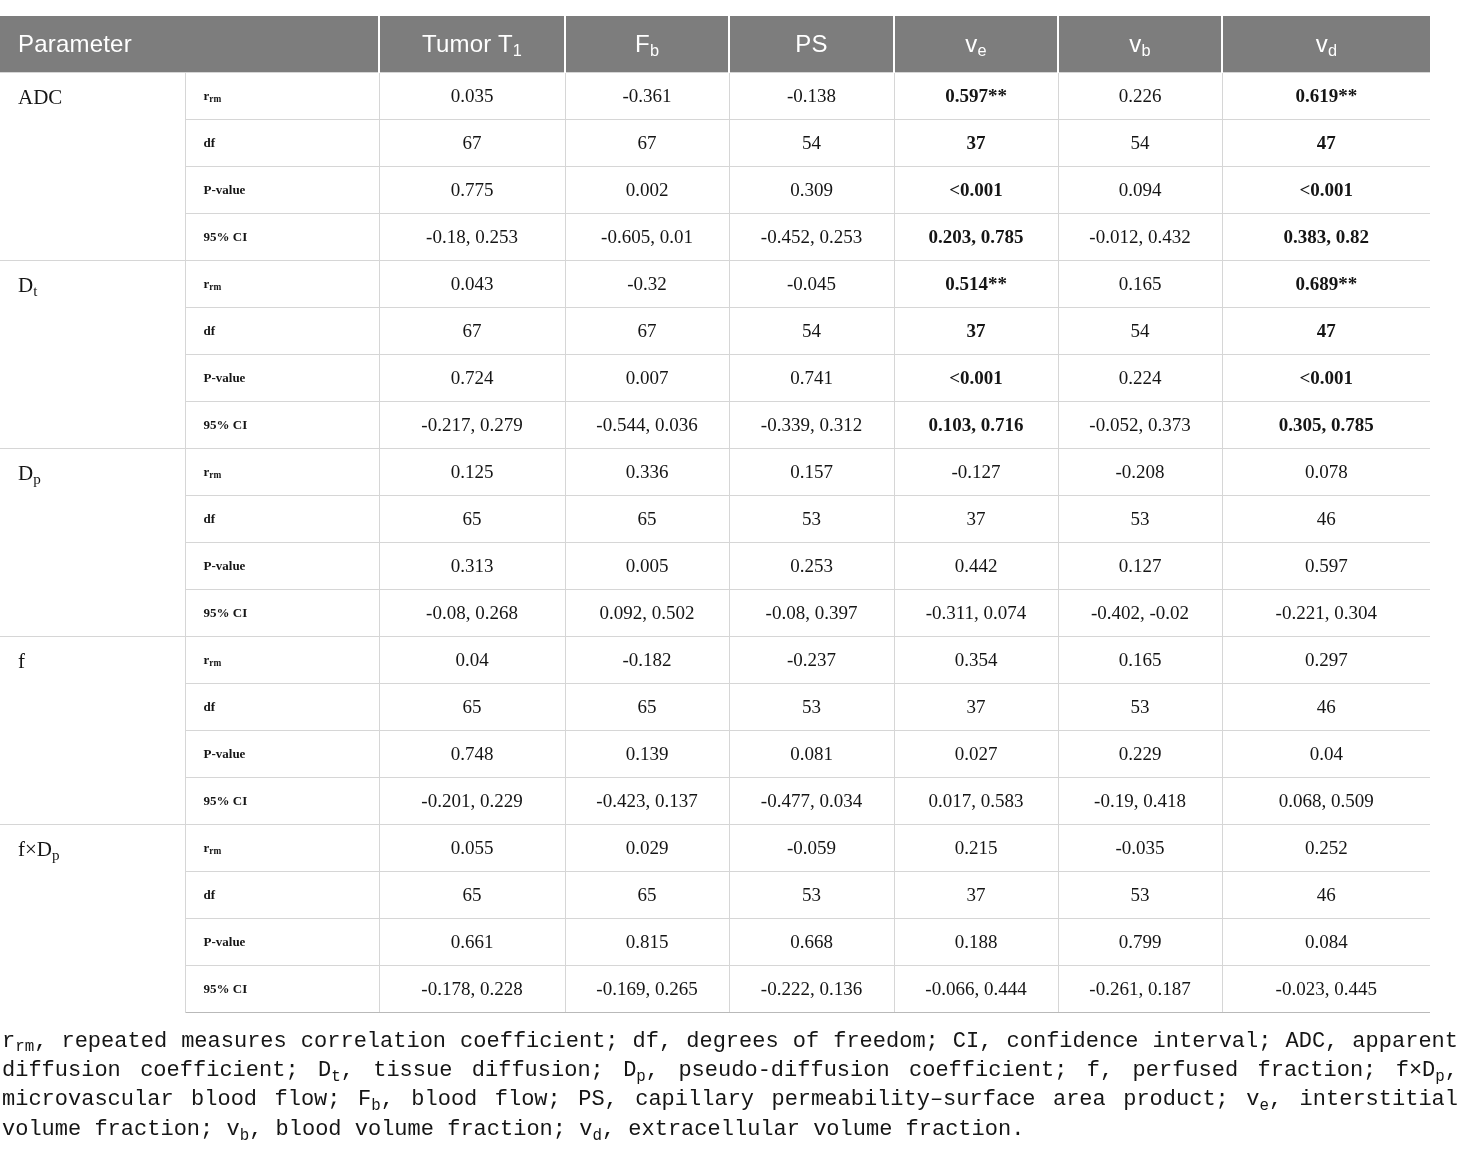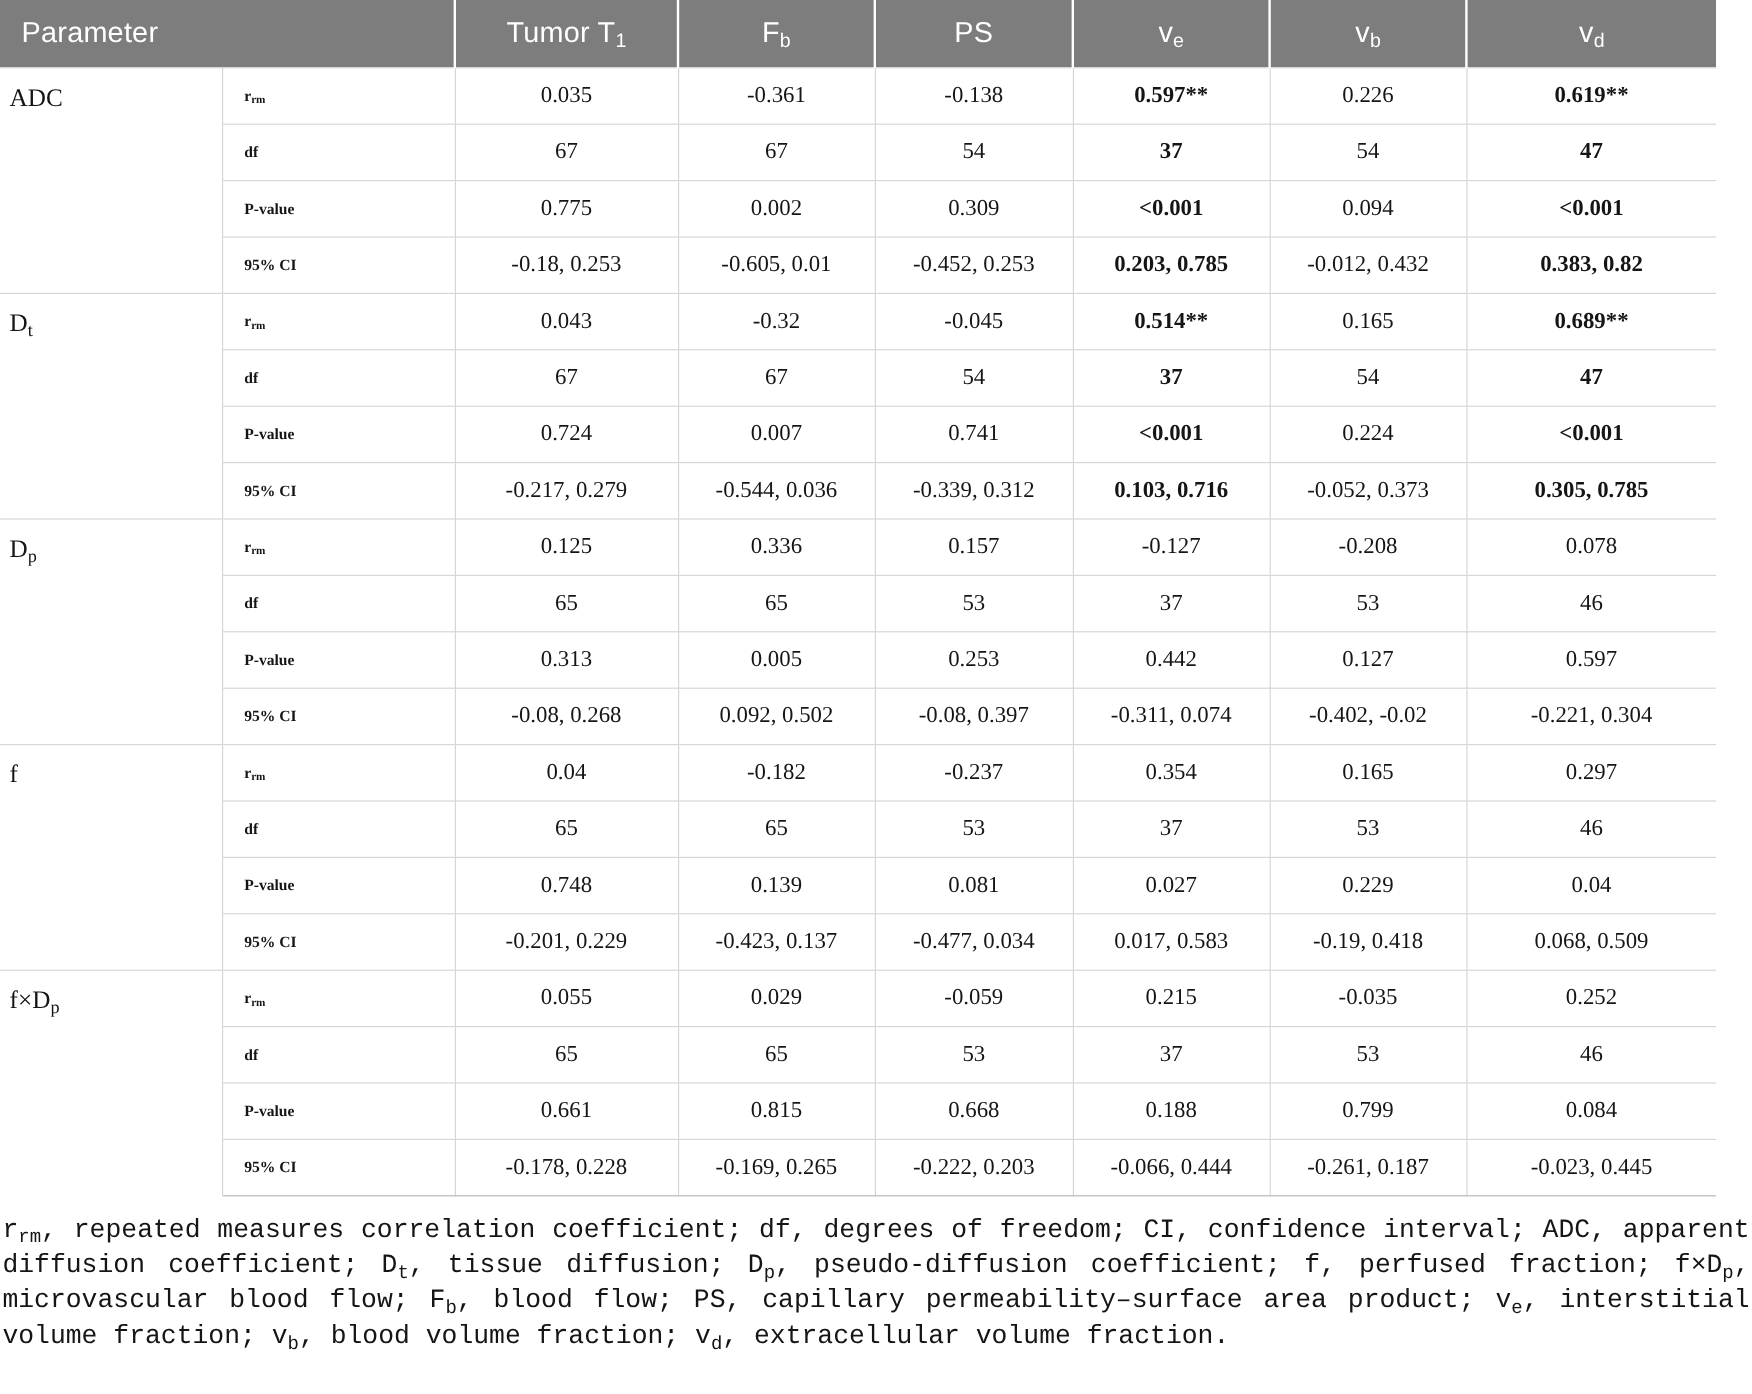--- a/index.html
+++ b/index.html
@@ -18,20 +18,21 @@
 
   .page {
     width: 1460px;
     padding: 0;
   }
 
   table.stats {
     border-collapse: collapse;
     table-layout: fixed;
     width: 1181px;
+    margin-top: 16px;
   }
 
   
   thead th {
     background: #7d7d7d;
     color: #ffffff;
     font-family: "Liberation Sans", "DejaVu Sans", sans-serif;
     font-weight: 400;
     font-size: 24px;
     height: 56px;
@@ -62,21 +63,21 @@
     padding: 0 8px;
     text-align: center;
     vertical-align: middle;
     border-bottom: 1px solid #d6d6d6;
     border-right: 1px solid #d6d6d6;
   }
   tbody td:last-child { border-right: none; }
 
   tbody td.param-cell {
     text-align: left;
-    padding-left: 8px;
+    padding-left: 18px;
     font-size: 21px;
     vertical-align: top;
     padding-top: 12px;
     border-right: 1px solid #d6d6d6;
     border-bottom: none;
   }
   tbody tr.group-start td.param-cell {
     border-top: 1px solid #d6d6d6;
   }
 
@@ -314,21 +315,21 @@
           <td>0.815</td>
           <td>0.668</td>
           <td>0.188</td>
           <td>0.799</td>
           <td>0.084</td>
         </tr>
         <tr class="last-row">
           <td class="metric-cell">95% CI</td>
           <td>-0.178, 0.228</td>
           <td>-0.169, 0.265</td>
-          <td>-0.222, 0.203</td>
+          <td>-0.222, 0.136</td>
           <td>-0.066, 0.444</td>
           <td>-0.261, 0.187</td>
           <td>-0.023, 0.445</td>
         </tr>
       </tbody>
   </table>
 
   <div class="notes">
     <p class="justified">r<sub>rm</sub>, repeated measures correlation coefficient; df, degrees of freedom; CI, confidence interval; ADC, apparent diffusion coefficient; D<sub>t</sub>, tissue diffusion; D<sub>p</sub>, pseudo-diffusion coefficient; f, perfused fraction; f×D<sub>p</sub>, microvascular blood flow; F<sub>b</sub>, blood flow; PS, capillary permeability–surface area product; v<sub>e</sub>, interstitial volume fraction; v<sub>b</sub>, blood volume fraction; v<sub>d</sub>, extracellular volume fraction.</p>
   </div>

